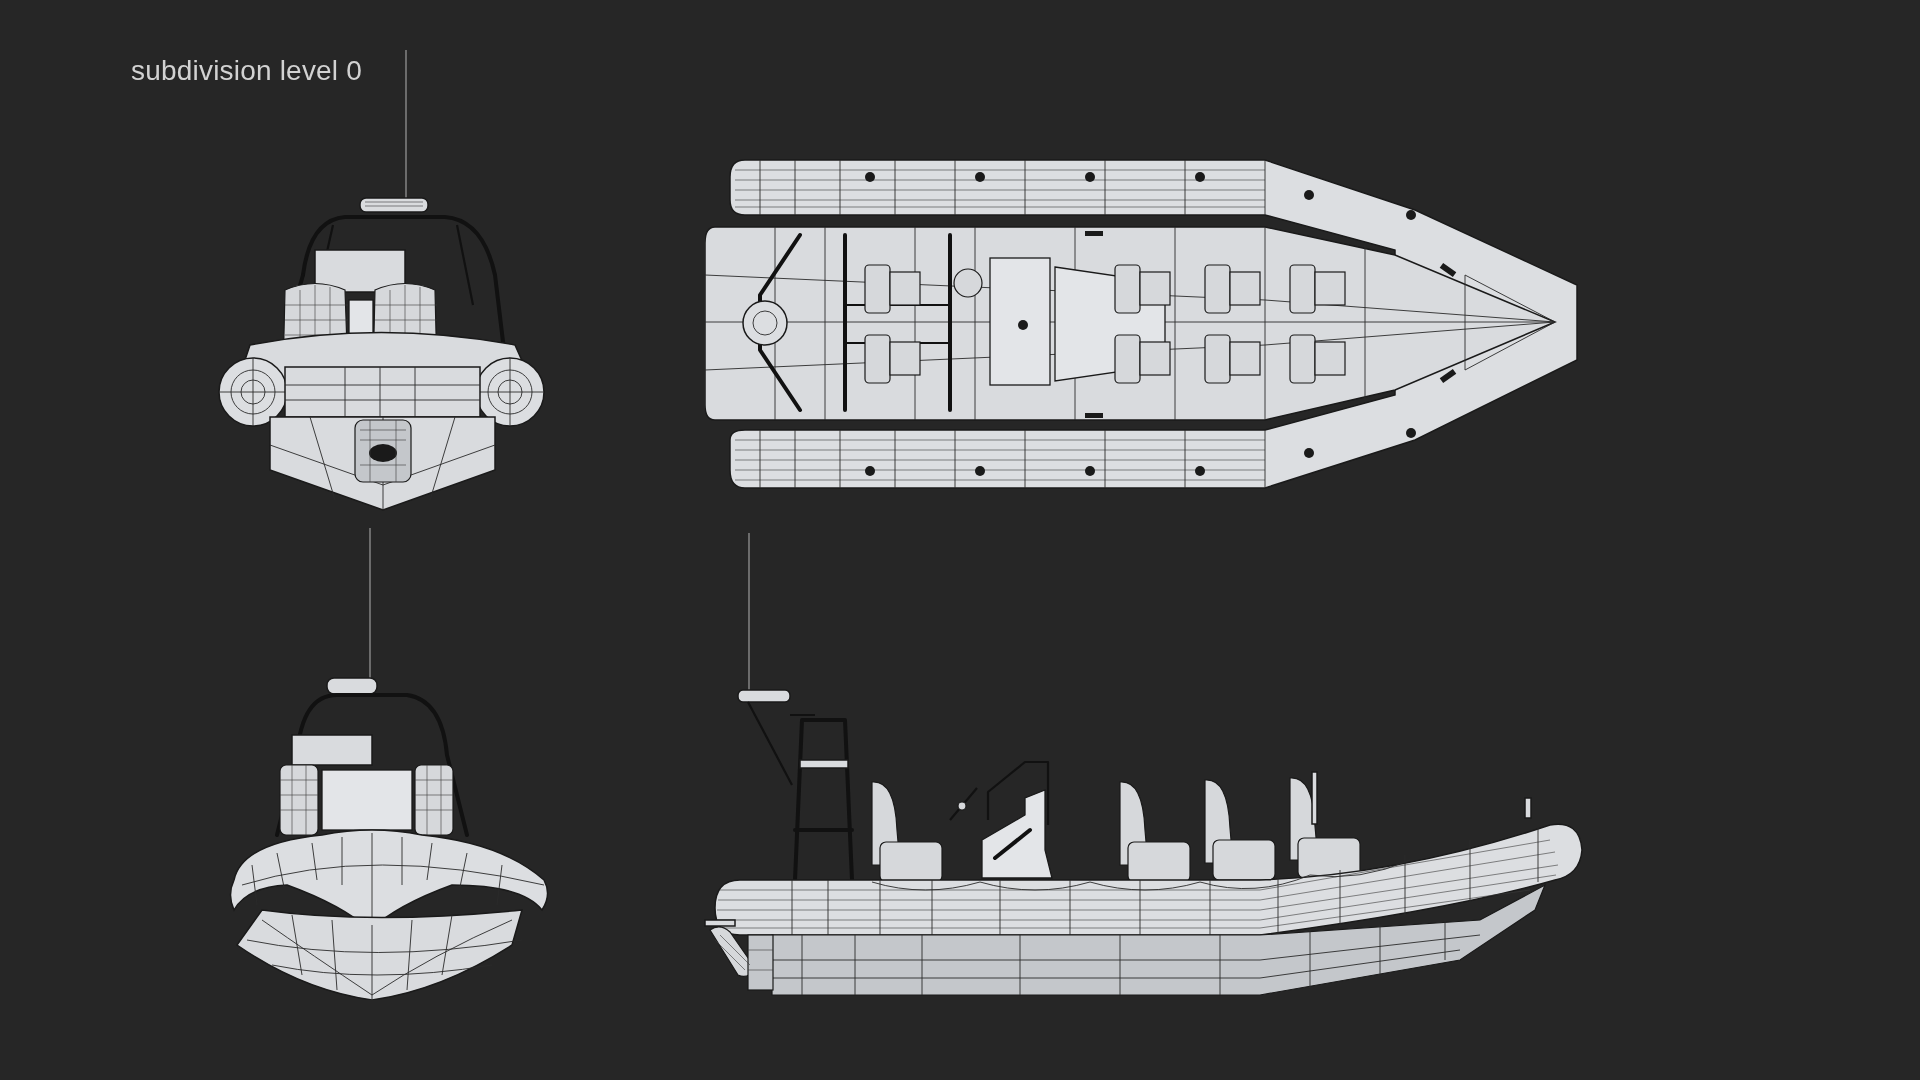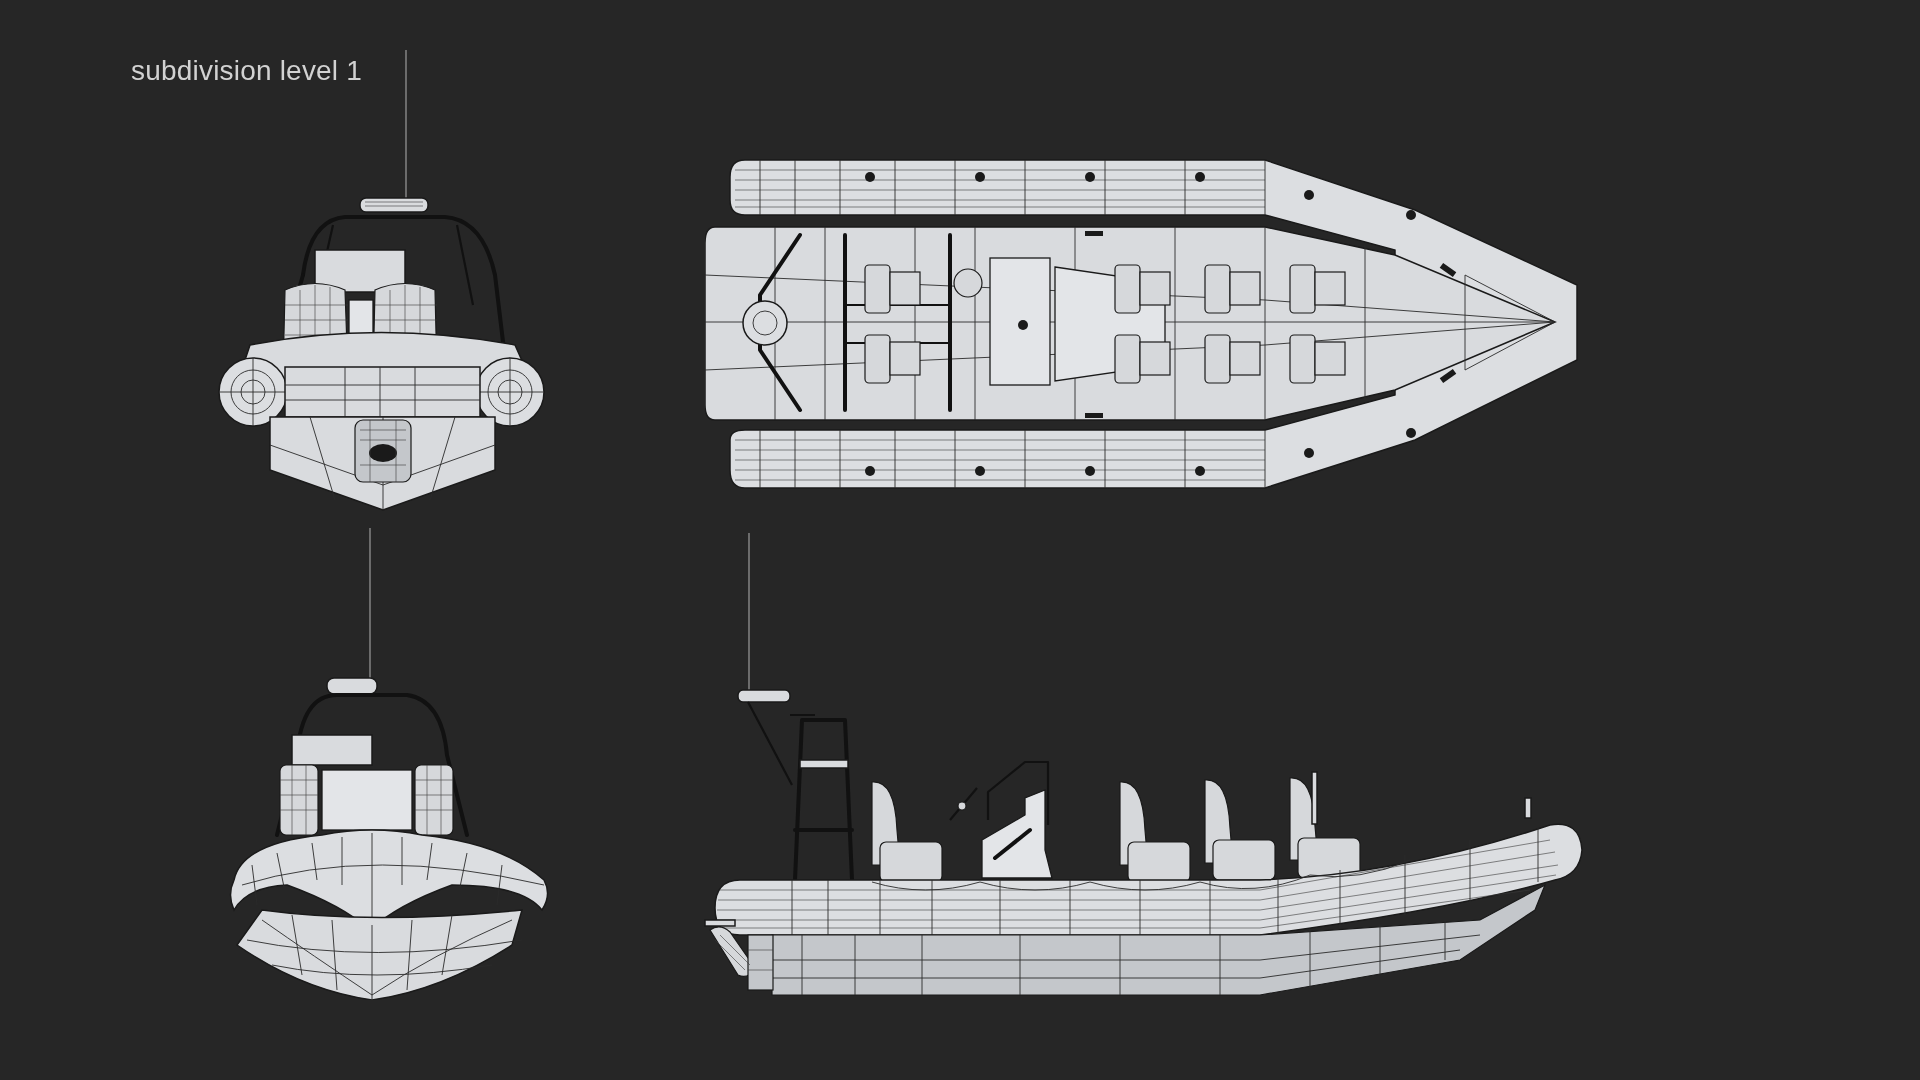--- a/index.html
+++ b/index.html
@@ -15,21 +15,21 @@
   .frame { fill:none; stroke:#111; stroke-width:4; stroke-linecap:round; stroke-linejoin:round; }
   .frame-thin { fill:none; stroke:#111; stroke-width:2.2; stroke-linejoin:round; }
   .antenna { stroke:#8a8a8a; stroke-width:1.4; }
   .seat { fill:#d6d8db; stroke:#1a1a1a; stroke-width:1.2; }
   .dark { fill:#1a1a1a; }
   .console { fill:#e3e5e8; stroke:#1a1a1a; stroke-width:1.3; }
 </style>
 </head>
 <body>
 
-<div class="label">subdivision level 1</div>
+<div class="label">subdivision level 0</div>
 
 <div class="view" style="left:215px; top:45px;">
   <svg width="345" height="470" viewBox="0 0 345 470">
     <line class="antenna" x1="191" y1="5" x2="191" y2="155"></line>
 
     <rect class="hull" x="145" y="153" width="68" height="14" rx="6"></rect>
     <path class="wire-light" d="M150 157 H208 M150 161 H208"></path>
 
     <path class="frame" d="M88 230 Q95 175 130 172 H230 Q268 175 280 230 L292 330"></path>
     <path class="frame" d="M88 230 L60 330"></path>

